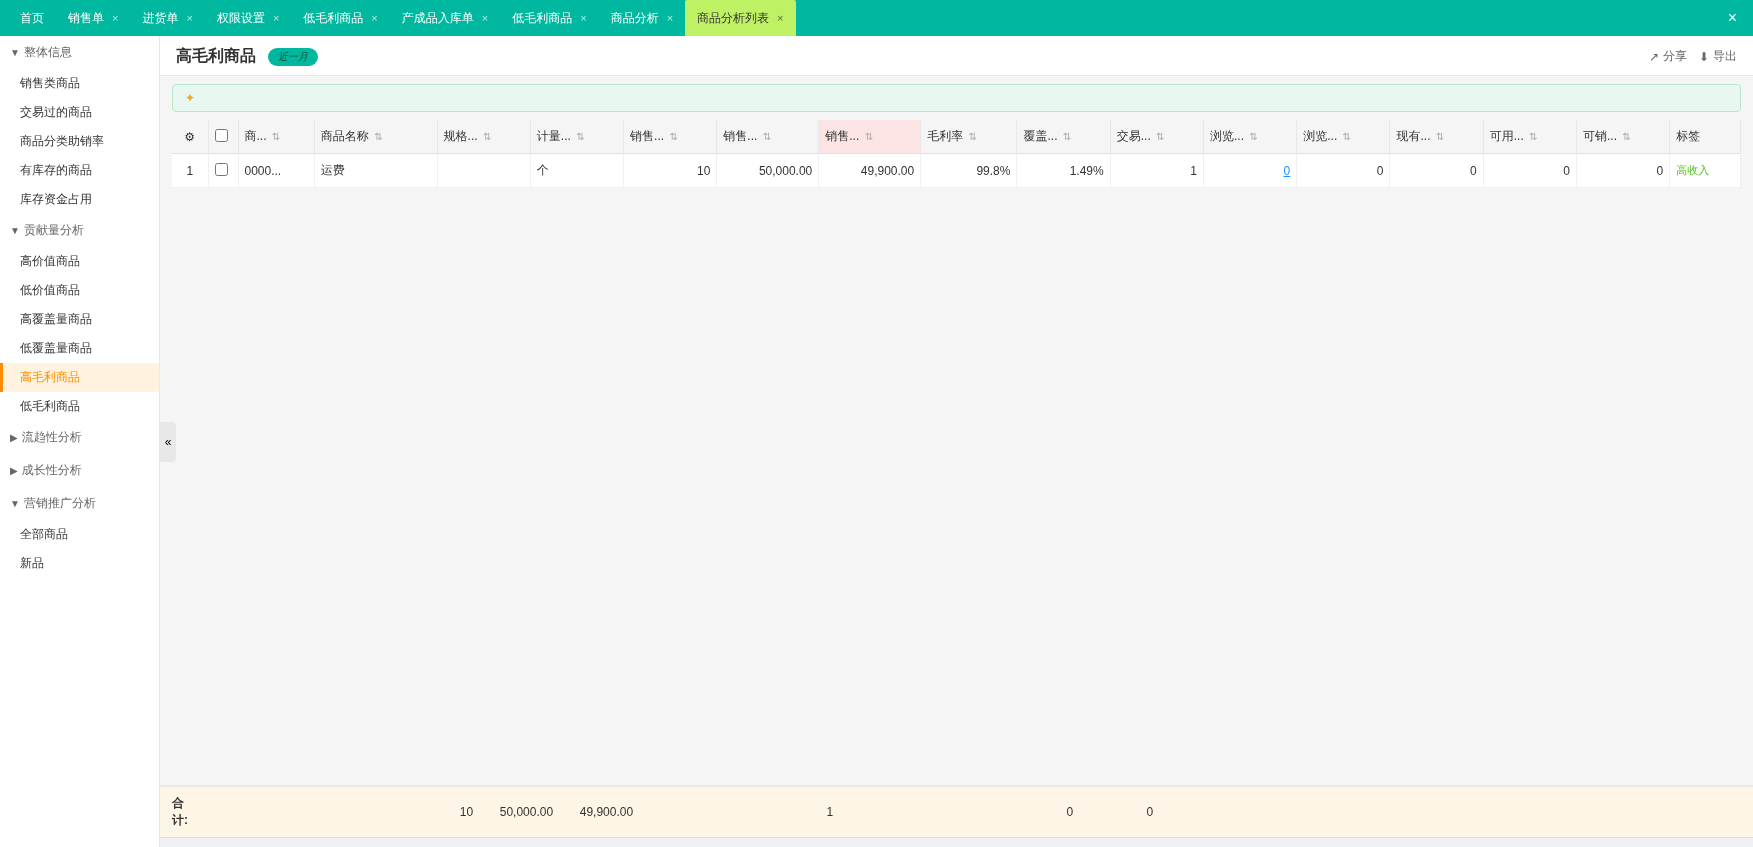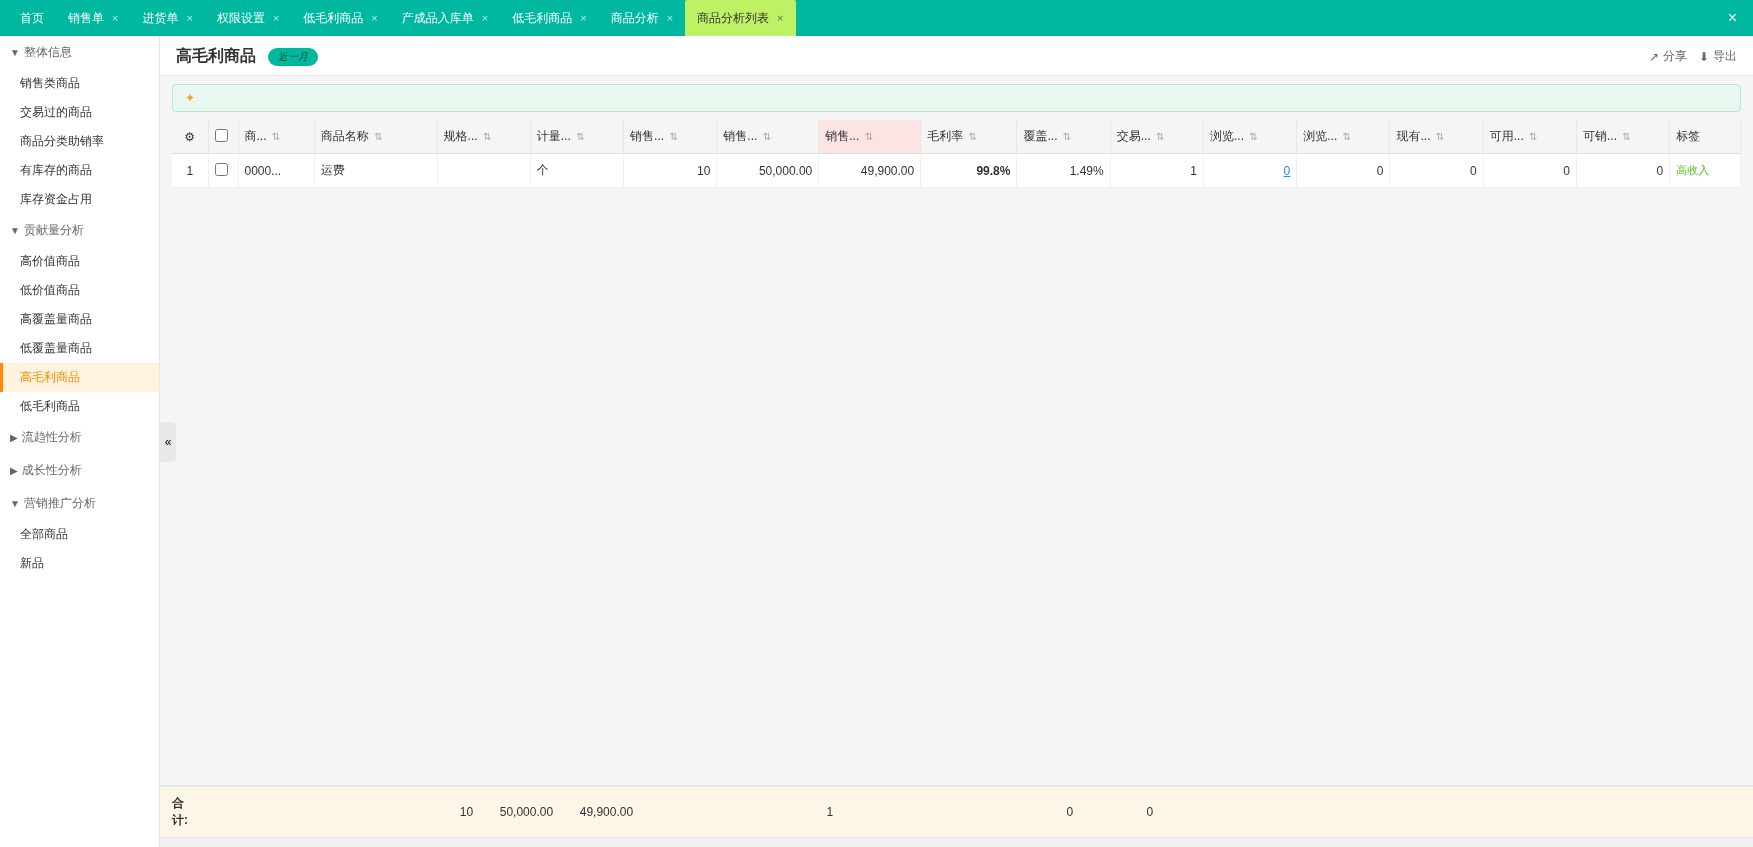--- a/index.html
+++ b/index.html
@@ -469,21 +469,21 @@
             </td>
             <td style="text-align:right;">
               <span>10</span>
             </td>
             <td style="text-align:right;">
               <span>50,000.00</span>
             </td>
             <td style="text-align:right;">
               <span>49,900.00</span>
             </td>
-            <td style="text-align:right;font-weight:bold;">
+            <td style="text-align:right;">
               <span>99.8%</span>
             </td>
             <td style="text-align:right;">
               <span>1.49%</span>
             </td>
             <td style="text-align:right;">
               <span>1</span>
             </td>
             <td style="text-align:right;">
               <span class="link-text">0</span>

